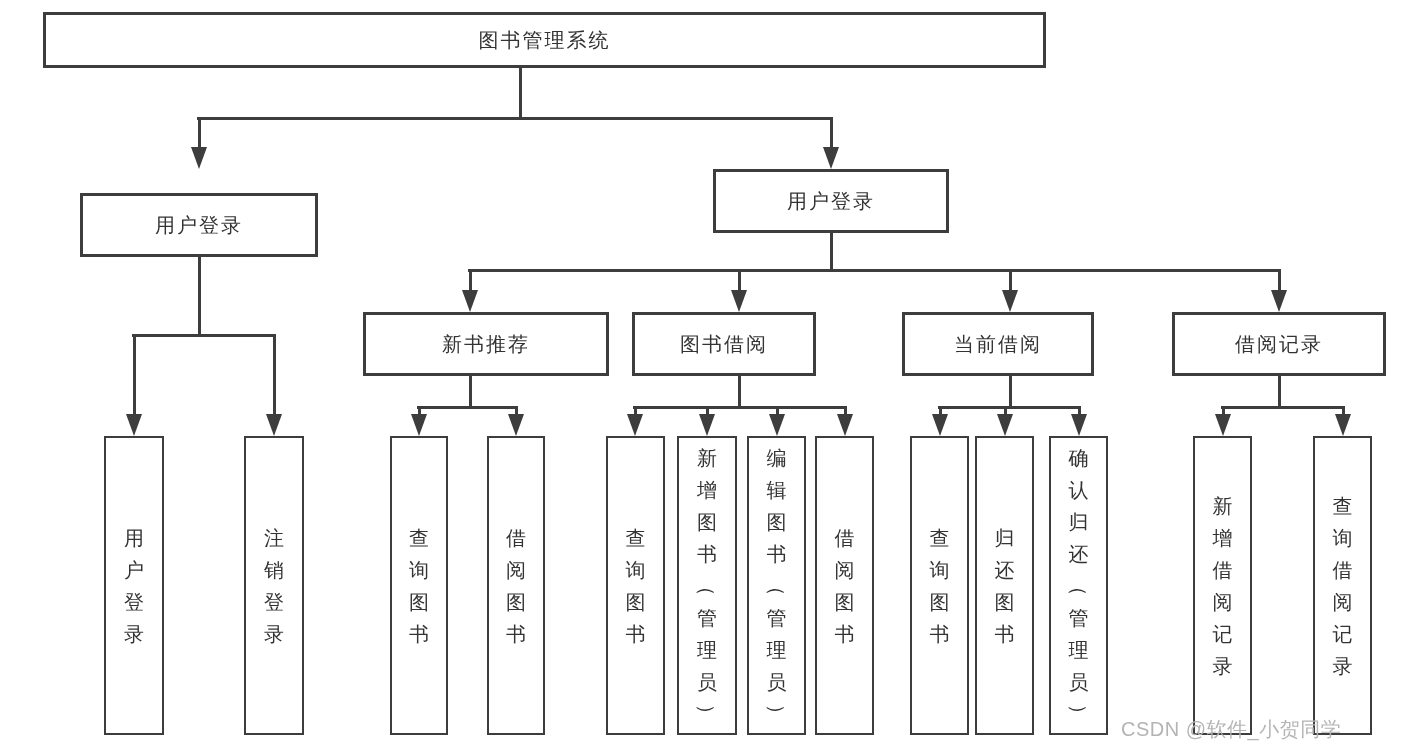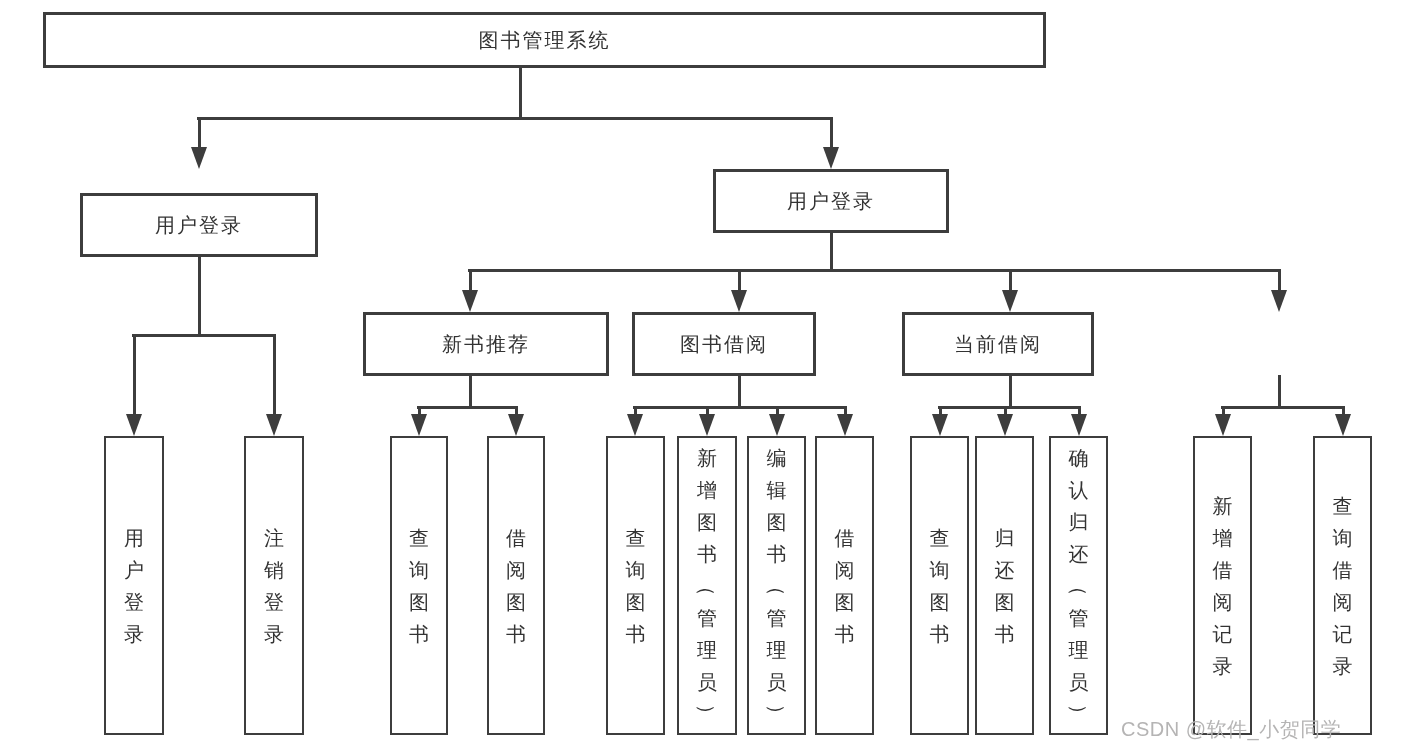--- a/index.html
+++ b/index.html
@@ -52,20 +52,23 @@
   </div>
 
   <div class="box" style="left:363px; top:312px; width:246px; height:64px;">
     <span>新书推荐</span>
   </div>
   <div class="box" style="left:632px; top:312px; width:184px; height:64px;">
     <span>图书借阅</span>
   </div>
   <div class="box" style="left:902px; top:312px; width:192px; height:64px;">
     <span>当前借阅</span>
+  </div>
+  <div class="box" style="left:1172px; top:312px; width:214px; height:64px;">
+    <span>借阅记录</span>
   </div>
 
   <div class="box leaf" style="left:104px; top:436px; width:60px; height:299px;">
       <div class="vchar">用</div>
       <div class="vchar">户</div>
       <div class="vchar">登</div>
       <div class="vchar">录</div>
     </div>
   <div class="box leaf" style="left:244px; top:436px; width:60px; height:299px;">
       <div class="vchar">注</div>

